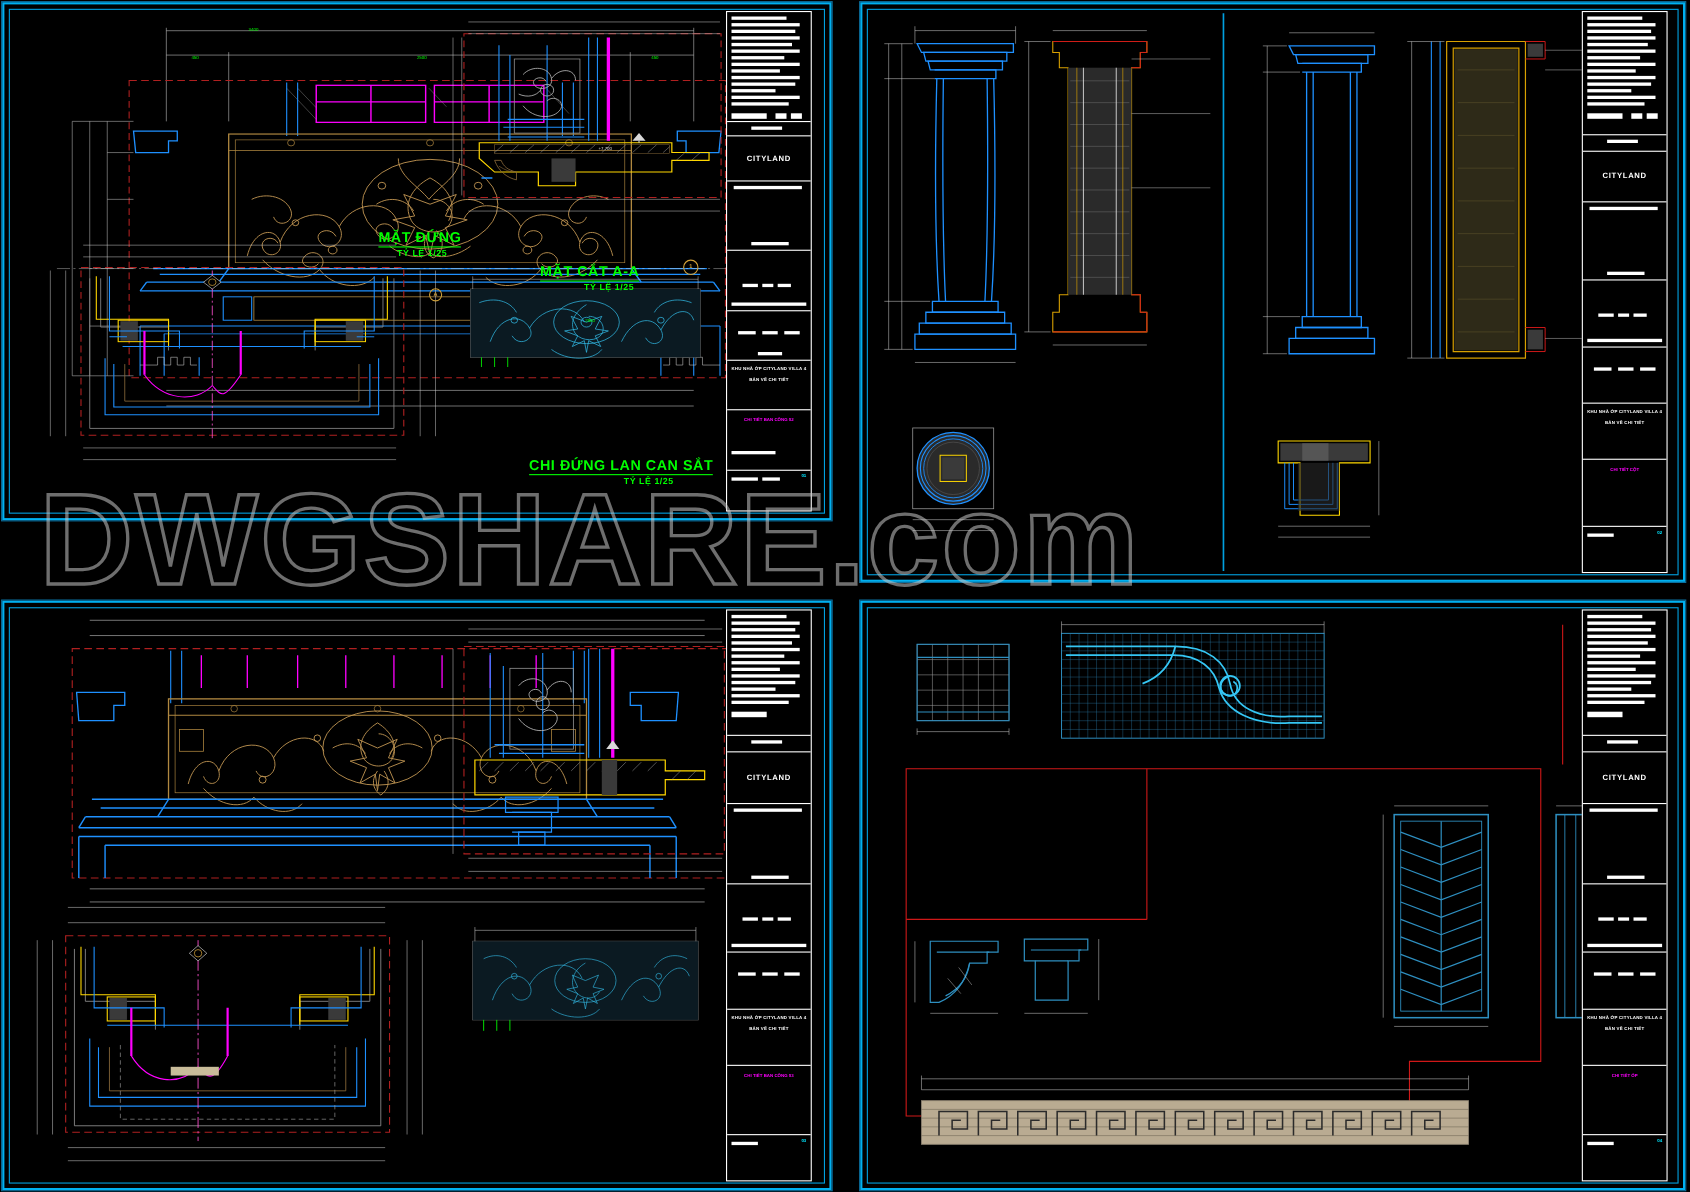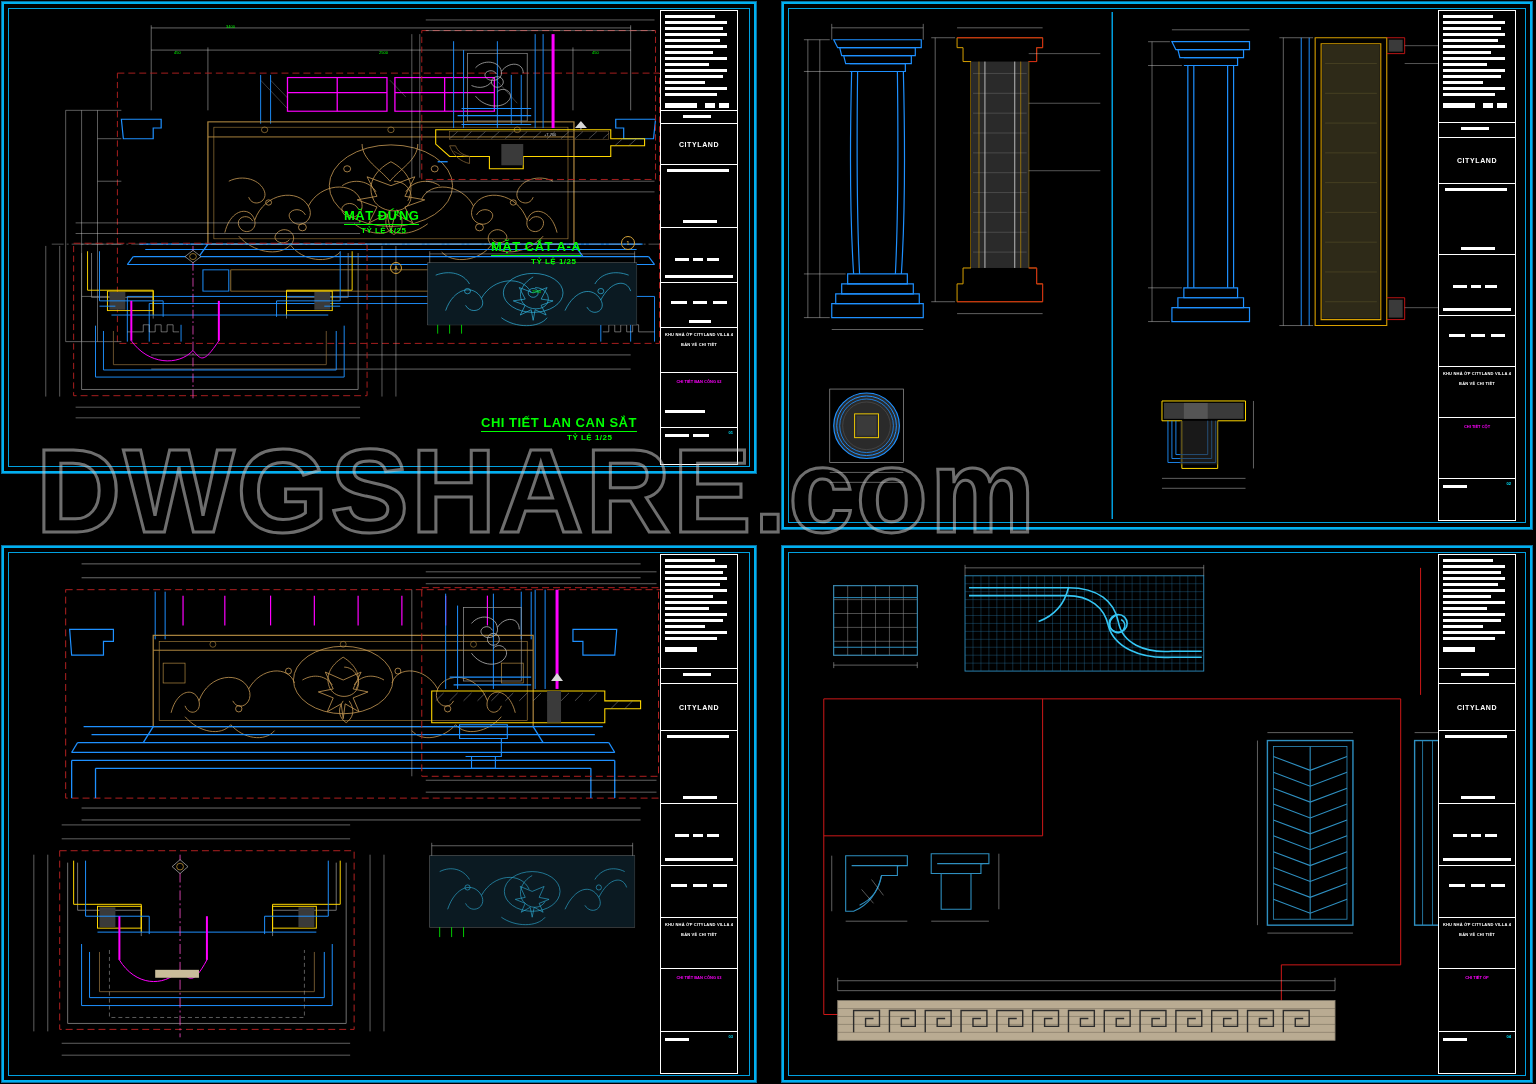--- a/index.html
+++ b/index.html
@@ -407,21 +407,21 @@
             <line x1="44" y1="86" x2="44" y2="96"></line>
           <line x1="56" y1="86" x2="56" y2="96"></line>
         </g>
       </g>
     </svg>
 
     <div class="lbl title" style="left:340px;  top:204px;">MẶT ĐỨNG</div>
     <div class="lbl scale" style="left:357px;  top:222px;">TỶ LỆ 1/25</div>
     <div class="lbl title" style="left:487px;  top:235px;">MẶT CẮT A-A</div>
     <div class="lbl scale" style="left:527px;  top:253px;">TỶ LỆ 1/25</div>
-    <div class="lbl title" style="left:477px;  top:411px;">CHI TIẾT LAN CAN SẮT</div>
+    <div class="lbl title" style="left:477px;  top:411px;">CHI ĐỨNG LAN CAN SẮT</div>
     <div class="lbl scale" style="left:563px;  top:429px;">TỶ LỆ 1/25</div>
     <div class="lbl title" style="left:338px;  top:478px;">MẶT CÔNG</div>
     <div class="lbl scale" style="left:357px;  top:496px;">TỶ LỆ 1/25</div>
     <div class="lbl title" style="left:487px;  top:475px;">CHI TIẾT BAN CÔNG 02</div>
     <div class="lbl scale" style="left:563px;  top:493px;">TỶ LỆ 1/25</div>
     <div class="dim" style="left:540px; top:128px; color:#d8d8d8;">+7.700</div>
     <div class="dim" style="left:528px; top:285px;">2980</div>
     <div class="dim" style="left:222px; top:20px;">3400</div>
     <div class="dim" style="left:170px; top:46px;">450</div>
     <div class="dim" style="left:375px; top:46px;">2500</div>

